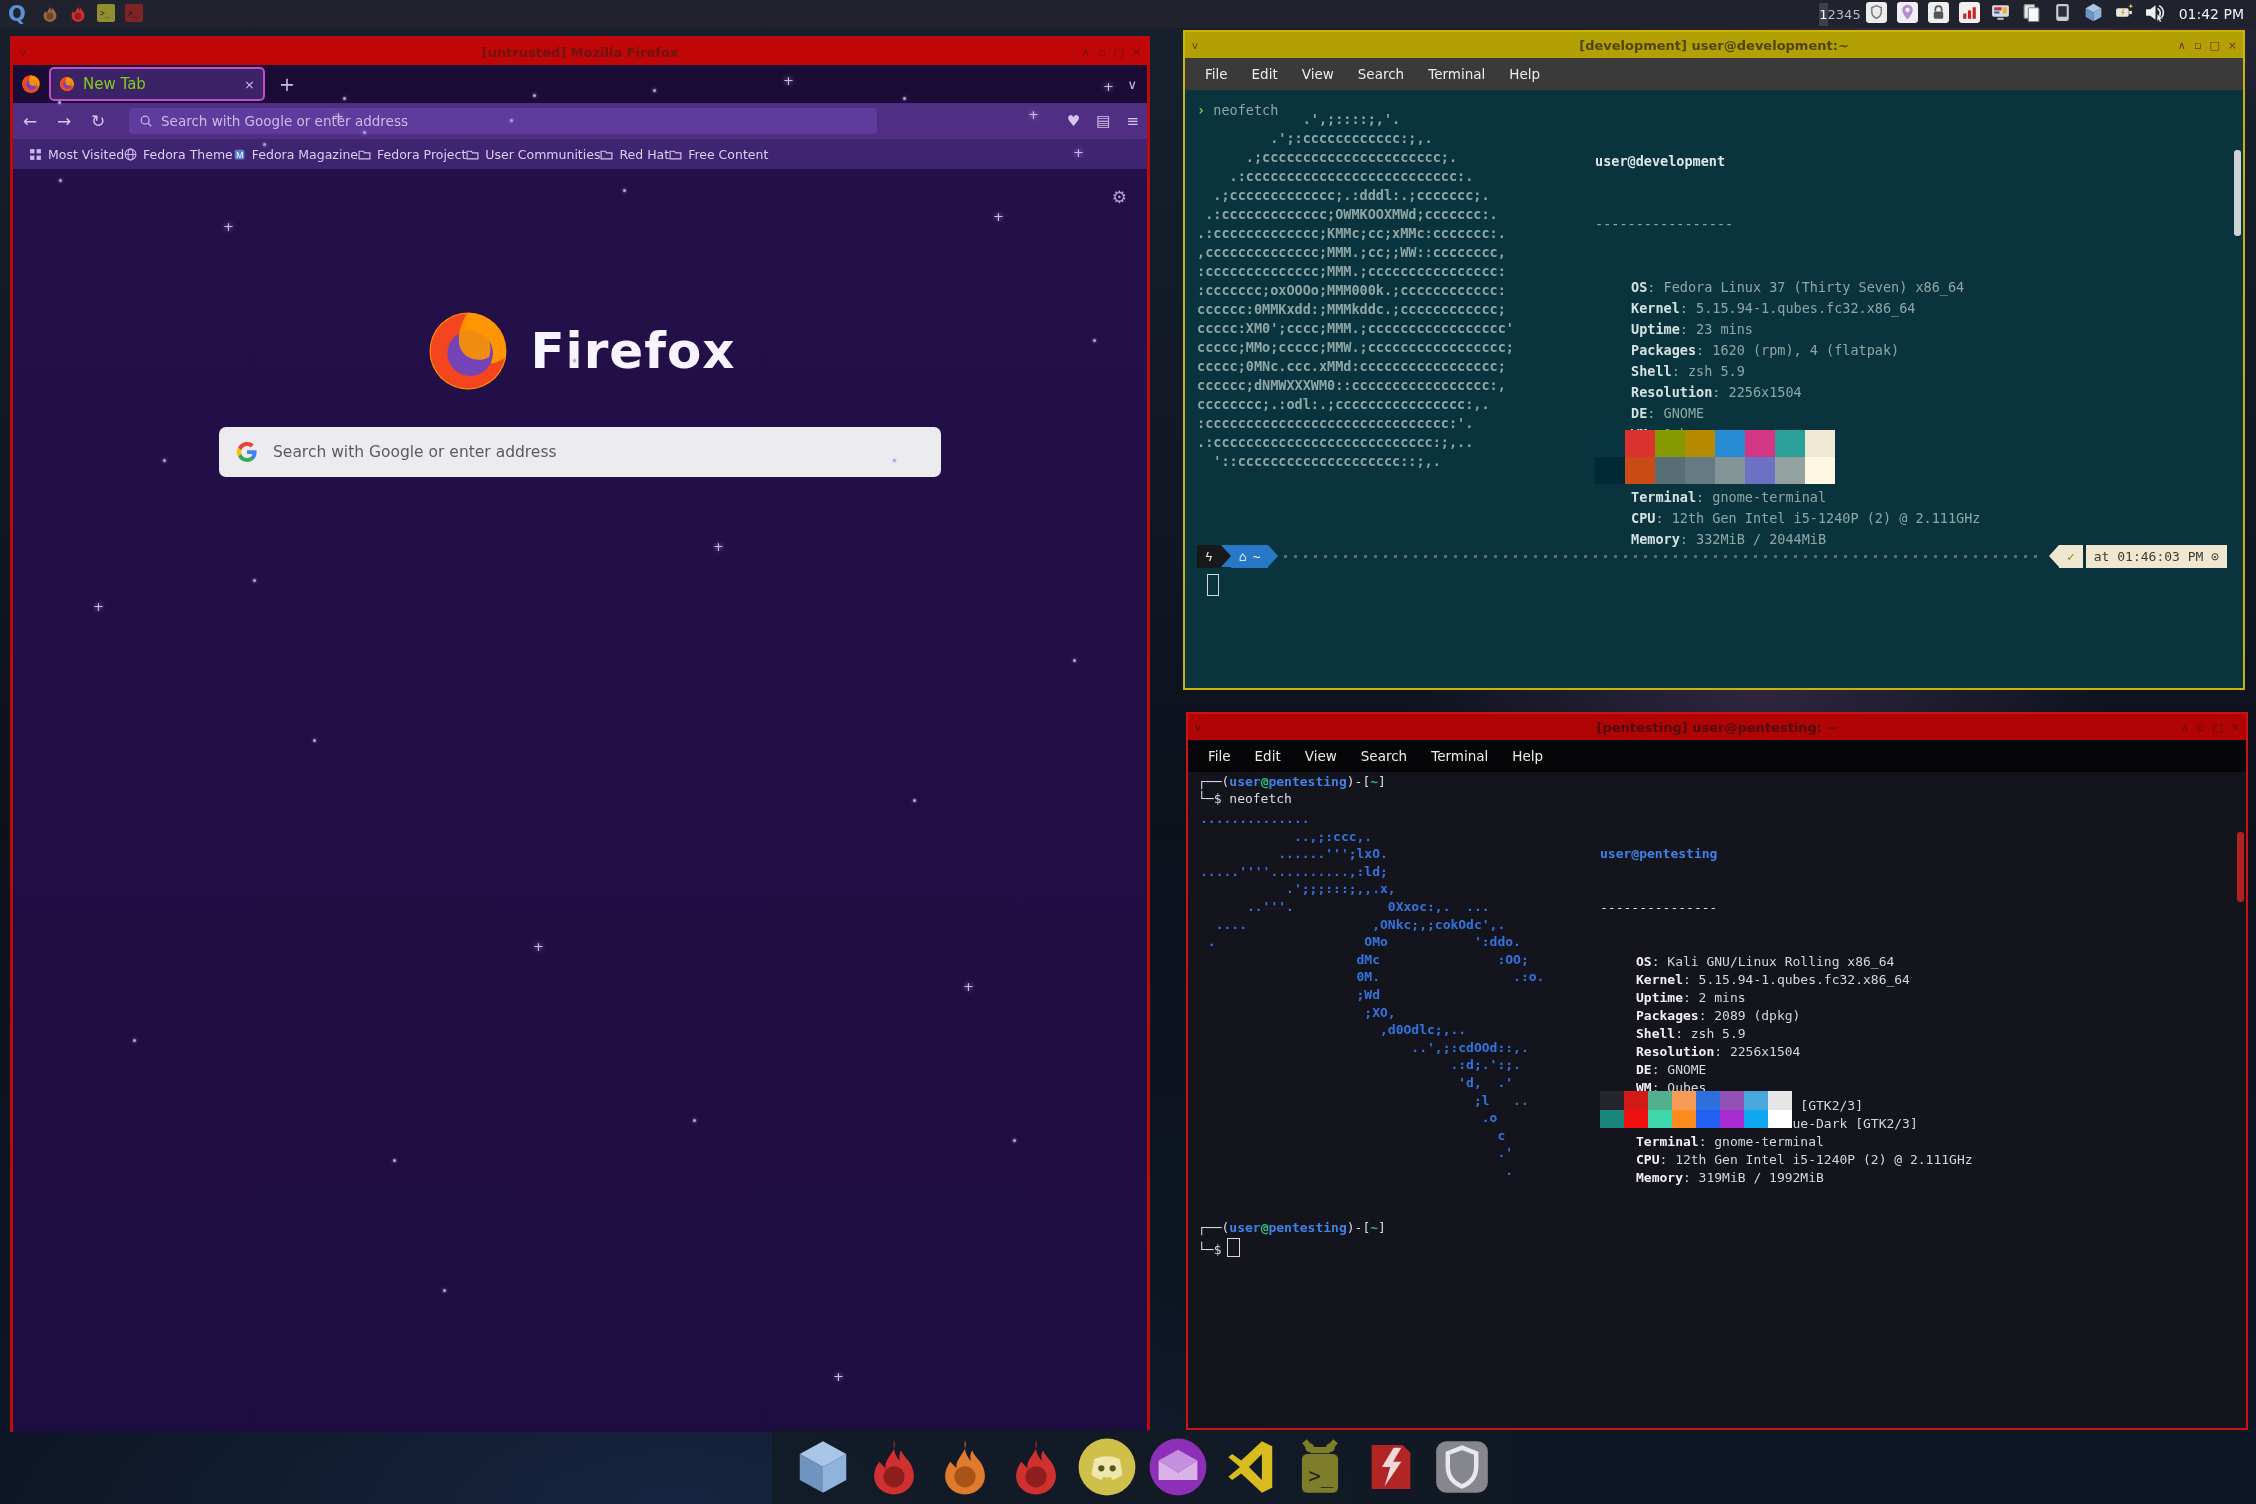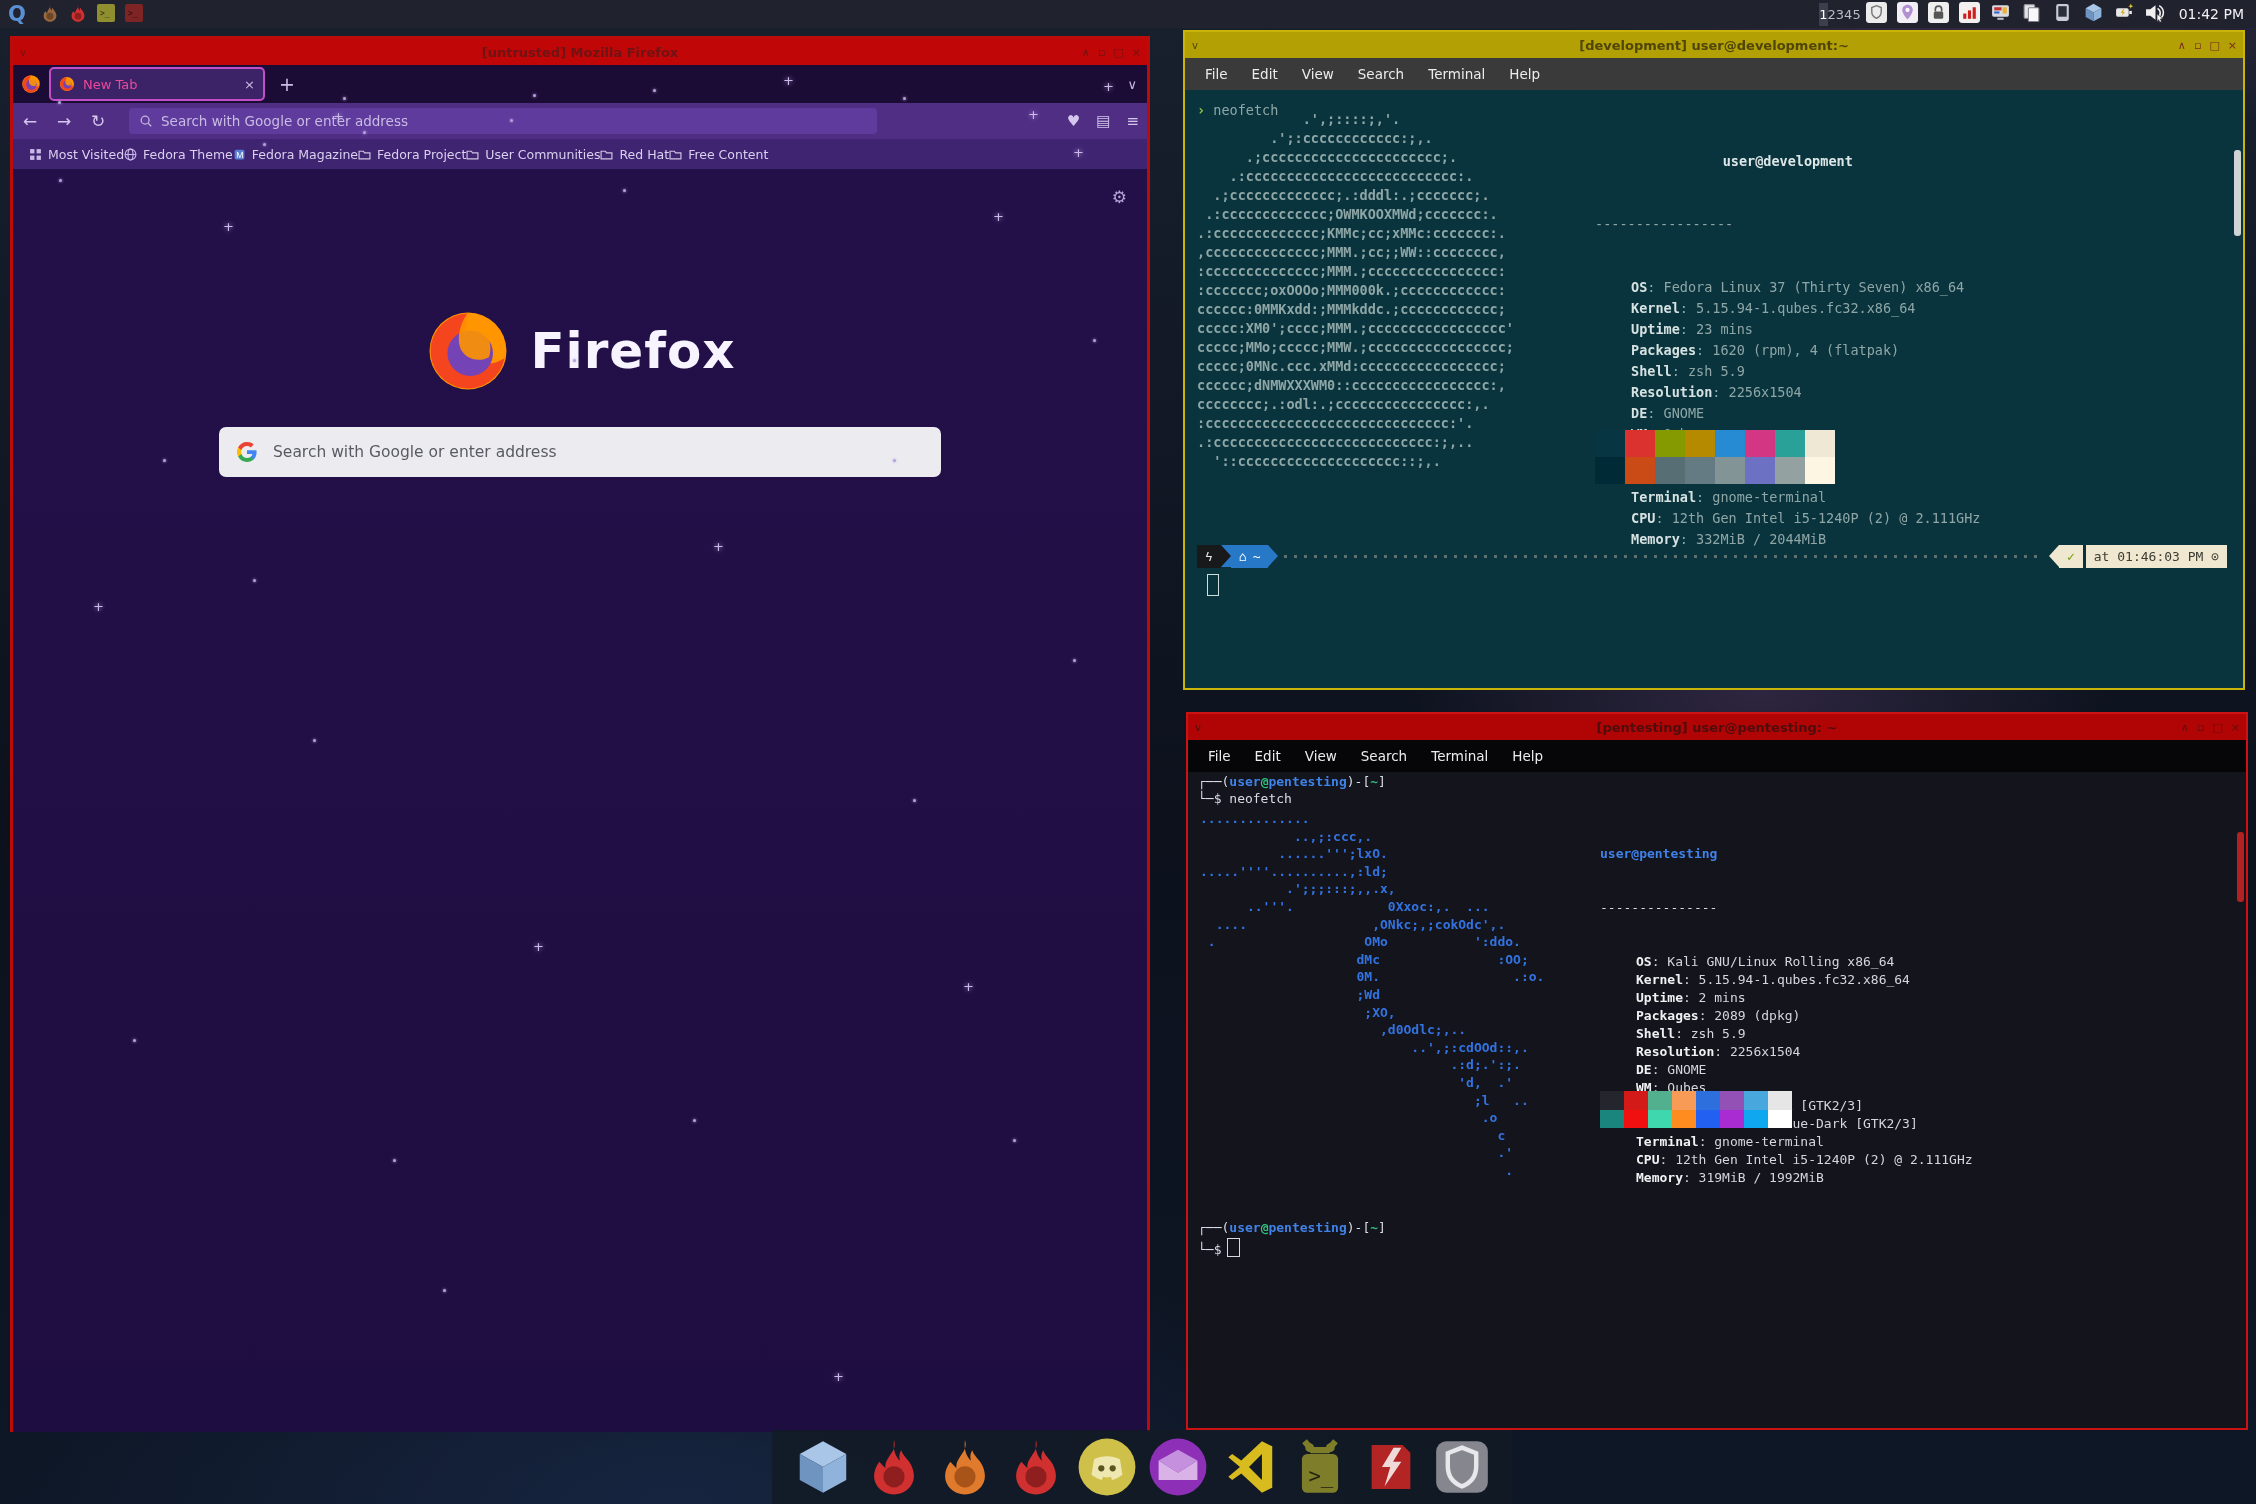--- a/index.html
+++ b/index.html
@@ -32,21 +32,21 @@
   .menubar span{padding:0 12px;}
   .mono{font-family:"DejaVu Sans Mono",monospace;}
   pre{margin:0;font-family:"DejaVu Sans Mono",monospace;}
   
   #ffwin{left:10px;top:36px;width:1140px;height:1396px;border:3px solid #bb0b0b;background:#23104a;}
   #ff-title{background:#c00606;color:#6e1414;}
   #ff-title .controls{color:#701212;}
   #ff-tabbar{height:38px;background:#1b0c36;display:flex;align-items:center;position:relative;}
   #ff-tab{display:flex;align-items:center;height:30px;margin-left:36px;width:196px;
     background:#3c2367;border:2px solid #c34ec9;border-radius:5px;padding:0 8px;gap:8px;}
-  #ff-tab .tlabel{color:#ec4899;font-size:13px;flex:1;}
+  #ff-tab .tlabel{color:#84cc16;font-size:15px;flex:1;}
   #ff-tab .tclose{color:#cbbbe4;font-size:13px;}
   #ff-newtab{color:#cbbbe4;font-size:19px;margin-left:14px;}
   #ff-alltabs{position:absolute;right:10px;color:#cbbbe4;font-size:13px;}
   #ff-fficon{position:absolute;left:8px;top:9px;width:20px;height:20px;}
   #ff-nav{height:36px;background:#4f2e84;display:flex;align-items:center;position:relative;}
   .navbtn{color:#d4c6ec;font-size:17px;width:34px;text-align:center;}
   #ff-urlbar{width:728px;height:26px;background:#5e3b9c;border-radius:4px;margin-left:14px;
     display:flex;align-items:center;padding:0 10px;gap:8px;}
   #ff-urlbar span{color:#c9bbe3;font-size:13.5px;}
   #ff-urlbar svg{width:14px;height:14px;}
@@ -69,21 +69,21 @@
   
   #devwin{left:1183px;top:30px;width:1062px;height:660px;border:2px solid #c9b407;background:#09343e;}
   #dev-title{background:#b3a005;color:#4f4508;}
   #dev-title .controls{color:#79291c;}
   #dev-menu{background:#3a3a3a;}
   #dev-body{position:absolute;left:0;top:58px;right:0;bottom:0;background:#09343e;font-size:13.5px;color:#8fa6a6;}
   #dev-prompt{position:absolute;left:12px;top:12px;}
   #dev-prompt .sym{color:#8bc34a;font-weight:bold;}
   #dev-ascii{position:absolute;left:12px;top:20px;line-height:19px;font-size:13.5px;color:#8fa6a6;font-weight:bold;}
   #dev-info{position:absolute;left:410px;top:19px;line-height:21px;white-space:pre;}
-  #dev-info .host{color:#dde7e7;font-weight:bold;text-align:center;}
+  #dev-info .host{color:#dde7e7;font-weight:bold;}
   .inforow b{color:#d6e1e1;margin-left:36px;}
   #dev-palette{position:absolute;left:410px;top:340px;}
   #pt-palette{position:absolute;left:412px;top:319px;}
   .prow{display:flex;}
   .pcell{display:inline-block;}
   #dev-palette .pcell{width:30px;height:27px;}
   #pt-palette .pcell{width:24px;height:18.5px;}
   
   #dev-bar{position:absolute;left:12px;top:455px;right:16px;height:23px;display:flex;align-items:stretch;font-size:13px;}
   .seg{display:flex;align-items:center;padding:0 8px;}

